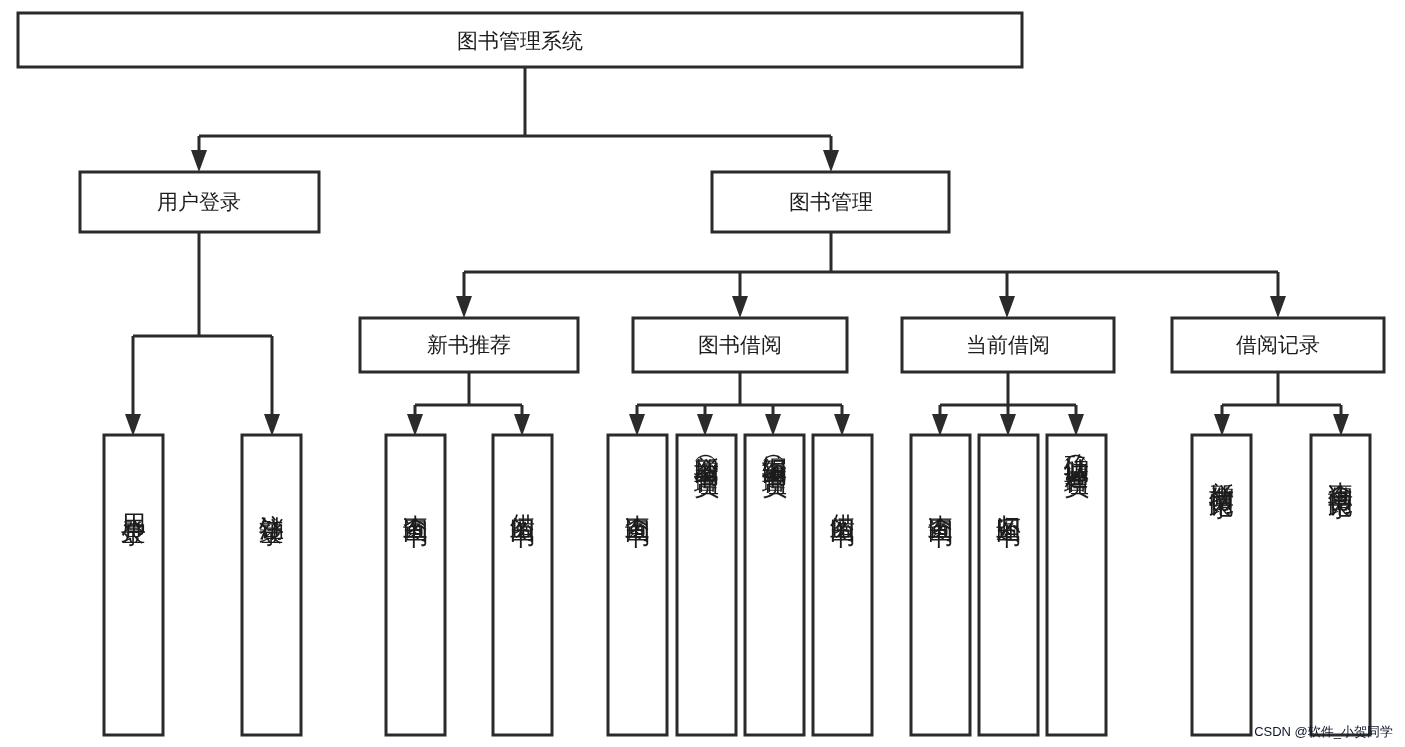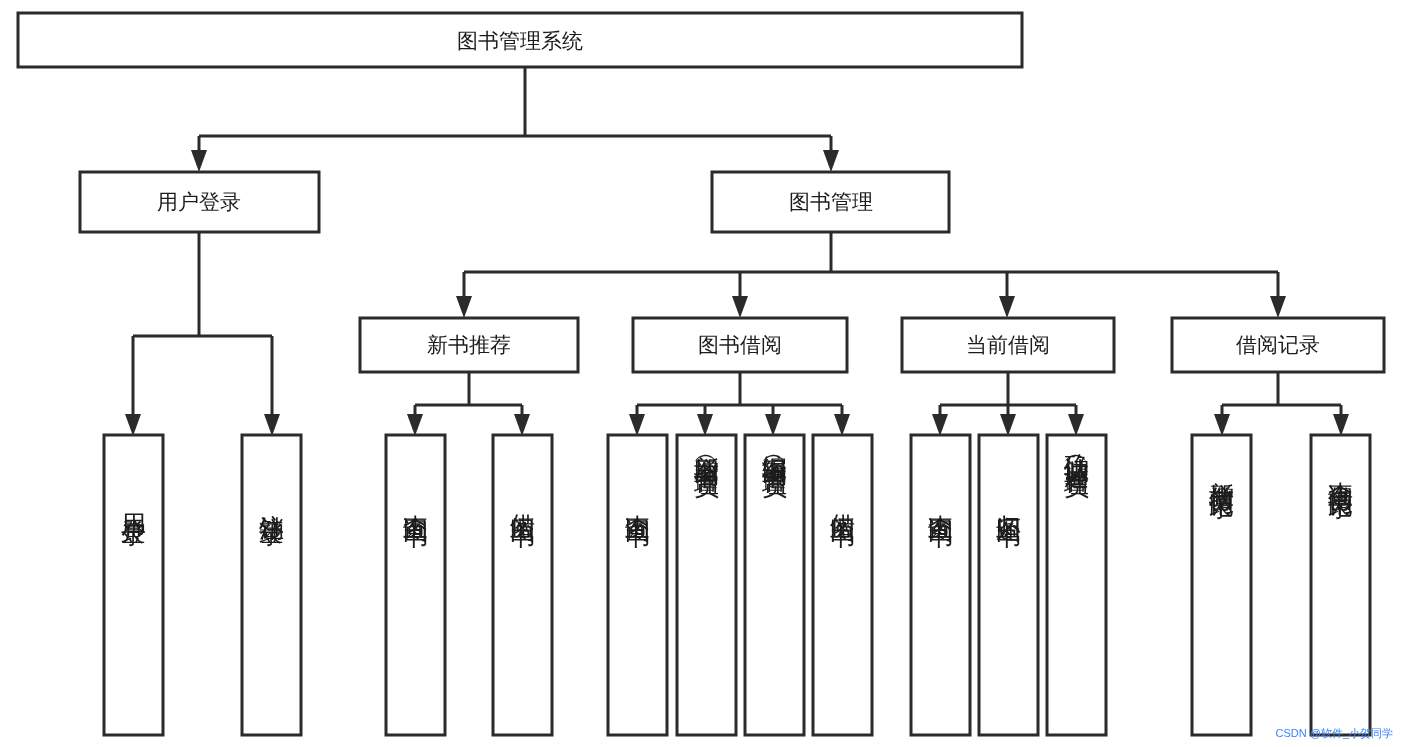--- a/index.html
+++ b/index.html
@@ -48,22 +48,22 @@
     text-anchor: middle;
     writing-mode: vertical-rl;
     glyph-orientation-vertical: 0;
     letter-spacing: 3px;
   }
   .watermark {
     position: absolute;
     right: 12px;
     bottom: 6px;
     font-family: "Liberation Sans", "DejaVu Sans", sans-serif;
-    font-size: 11px;
-    color: #3b82f6;
+    font-size: 13px;
+    color: #0f172a;
     white-space: nowrap;
     pointer-events: none;
   }
 </style>
 </head>
 <body>
 
 <svg id="diagram" viewBox="0 0 1405 747" xmlns="http://www.w3.org/2000/svg">
 
   <g>

